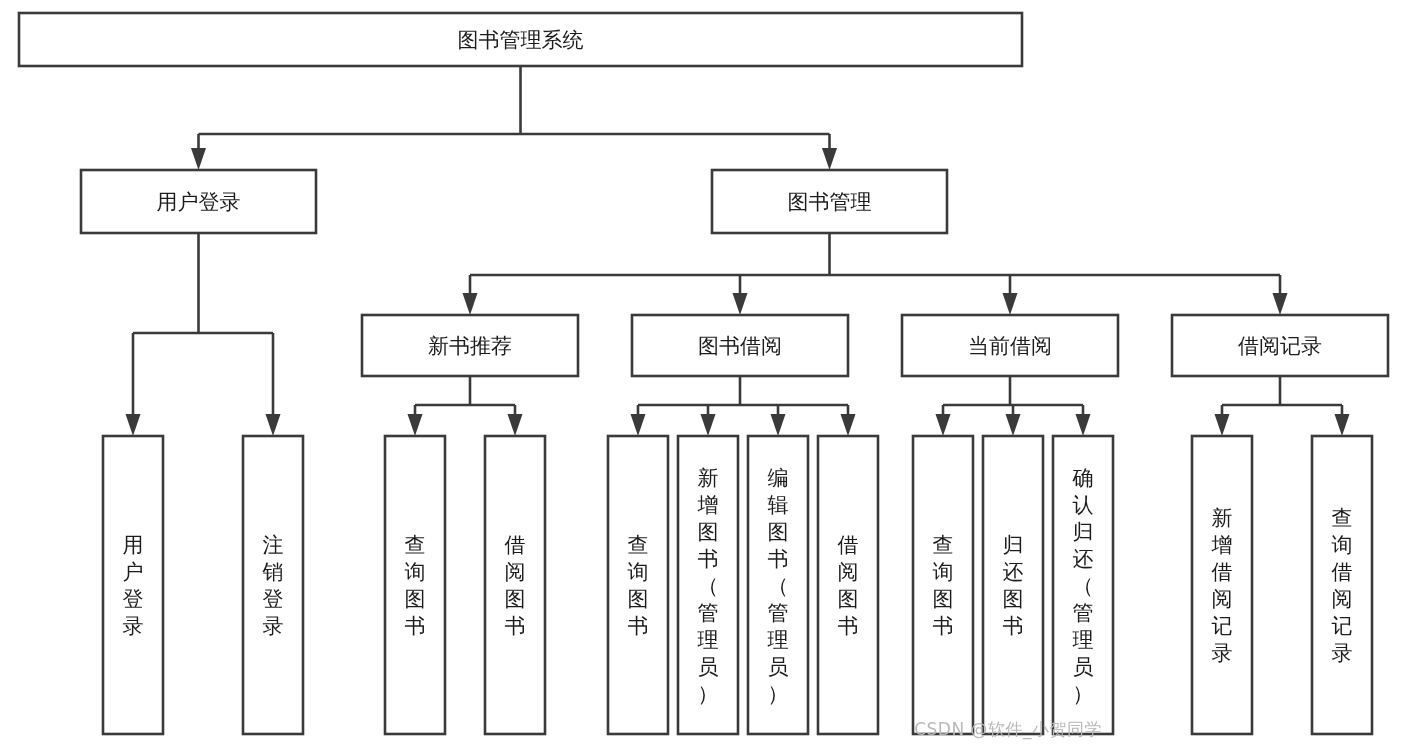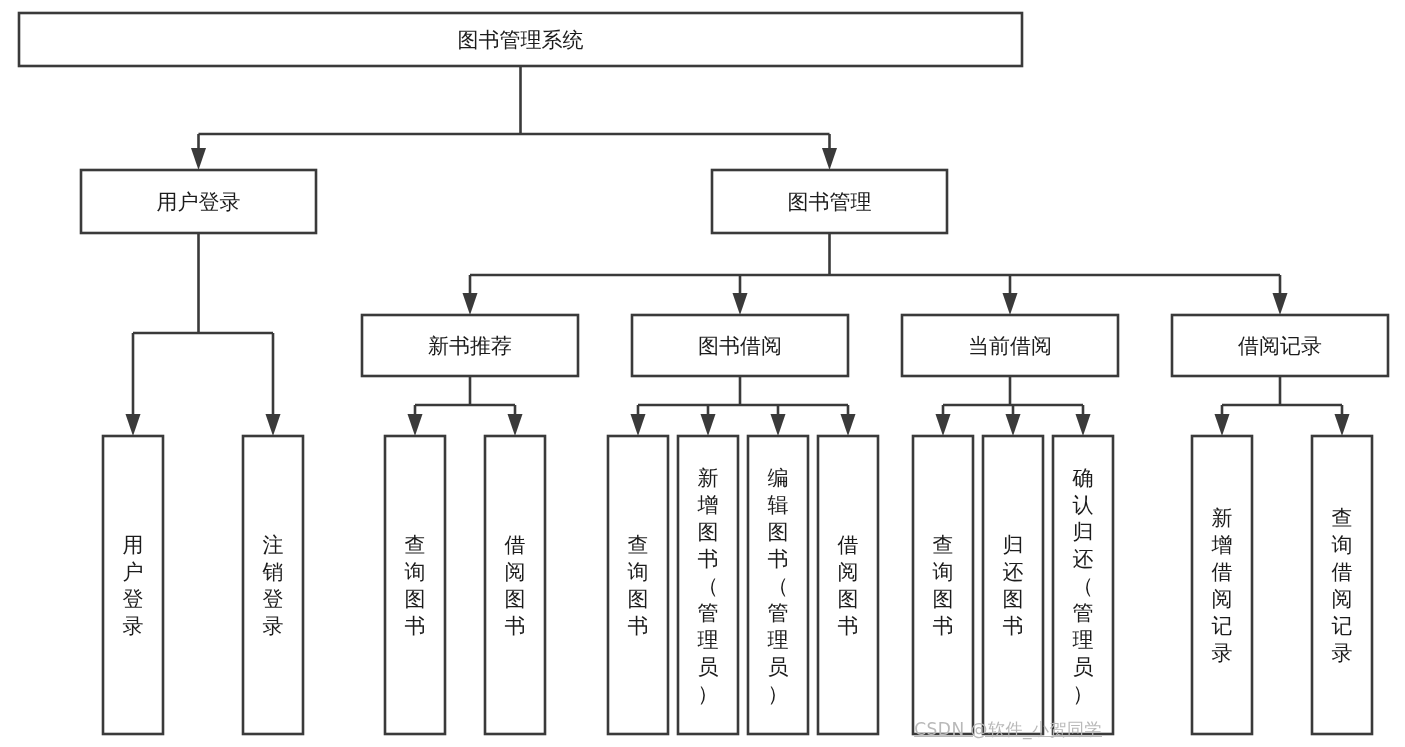--- a/index.html
+++ b/index.html
@@ -59,21 +59,20 @@
   .watermark {
     position: absolute;
     right: 12px;
     bottom: 6px;
     font-family: "DejaVu Sans", "Liberation Sans", sans-serif;
     font-size: 17px;
     color: #b9b9b9;
     letter-spacing: 0.5px;
     white-space: nowrap;
     user-select: none;
-    text-decoration: underline;
   }
 </style>
 </head>
 <body>
 
 <div id="diagram-root">
   <svg class="diagram-canvas" viewBox="0 0 1405 747">
     <g id="connector-layer">
         <g>
           <line x1="520.5" y1="66" x2="520.5" y2="134" class="connector"></line>

